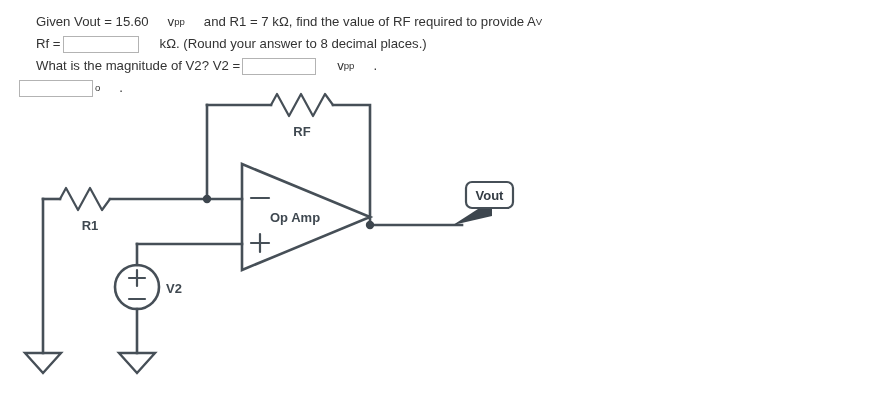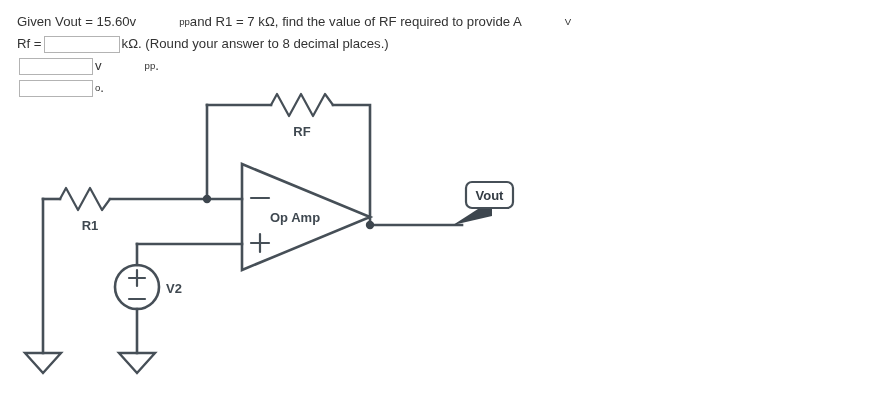--- a/index.html
+++ b/index.html
@@ -24,26 +24,25 @@
   }
   .q-line {
     font-size: 13.2px;
     line-height: 22px;
     color: #333333;
     white-space: nowrap;
     display: flex;
     align-items: center;
     height: 22px;
   }
-  .q-line .txt { display: inline-block; }
+  .q-line .txt { display: inline-block; margin-left: 19px; }
   sub.vsub {
     font-size: 9.6px;
     vertical-align: -3px;
     letter-spacing: 0;
-    margin-left: 43px;
   }
   sup.degsup {
     font-size: 9.6px;
     vertical-align: 4px;
   }
   .answer-box {
     display: inline-block;
     border: 1px solid #b3b3b3;
     background: #ffffff;
     height: 17px;
@@ -122,20 +121,21 @@
       <sub class="vsub">V</sub>
   </div>
 
   <div class="q-line">
     <span class="txt">Rf =</span>
     <input class="answer-box box-rf" type="text" placeholder="" style="">
     <span class="txt">kΩ. (Round your answer to 8 decimal places.)</span>
   </div>
 
   <div class="q-line">
+    <span class="txt">What is the magnitude of V2? V2 =</span>
     <input class="answer-box box-mag" type="text" placeholder="" style="">
     <span class="txt">v</span>
       <sub class="vsub">pp</sub>
       <span class="txt">.</span>
   </div>
 
   <div class="q-line">
     <input class="answer-box box-phase" type="text" placeholder="" style="">
     <sup class="degsup">o</sup>
       <span class="txt">.</span>

